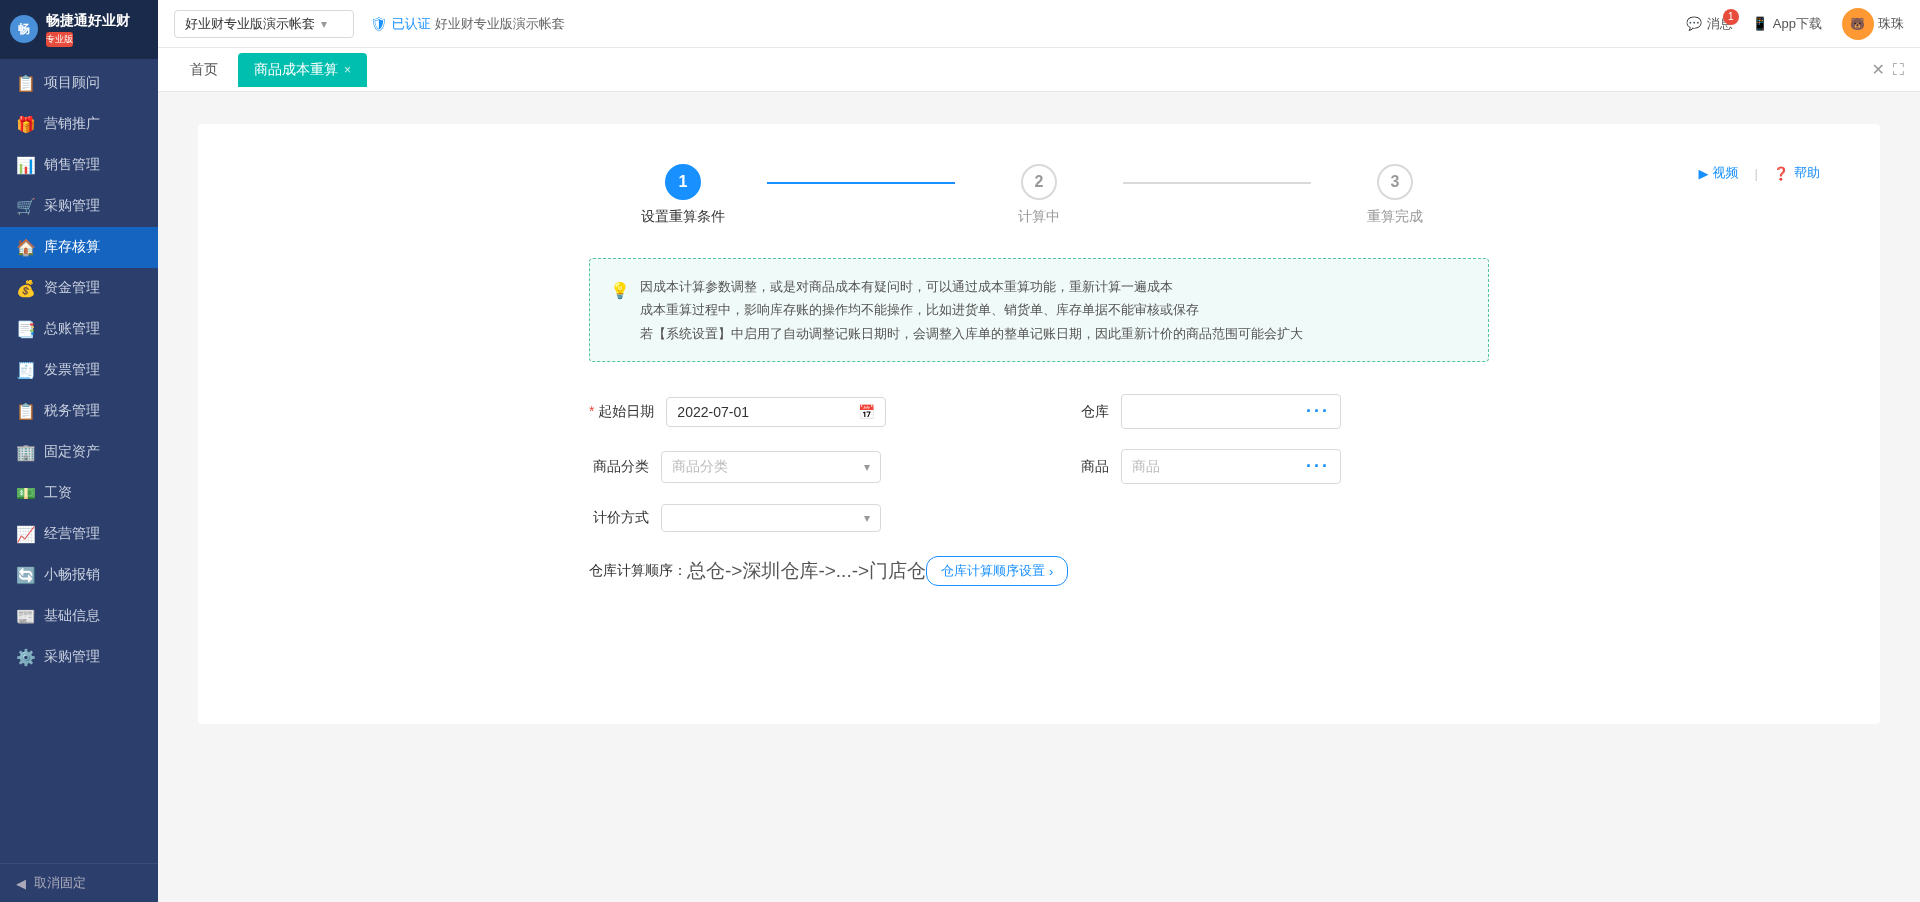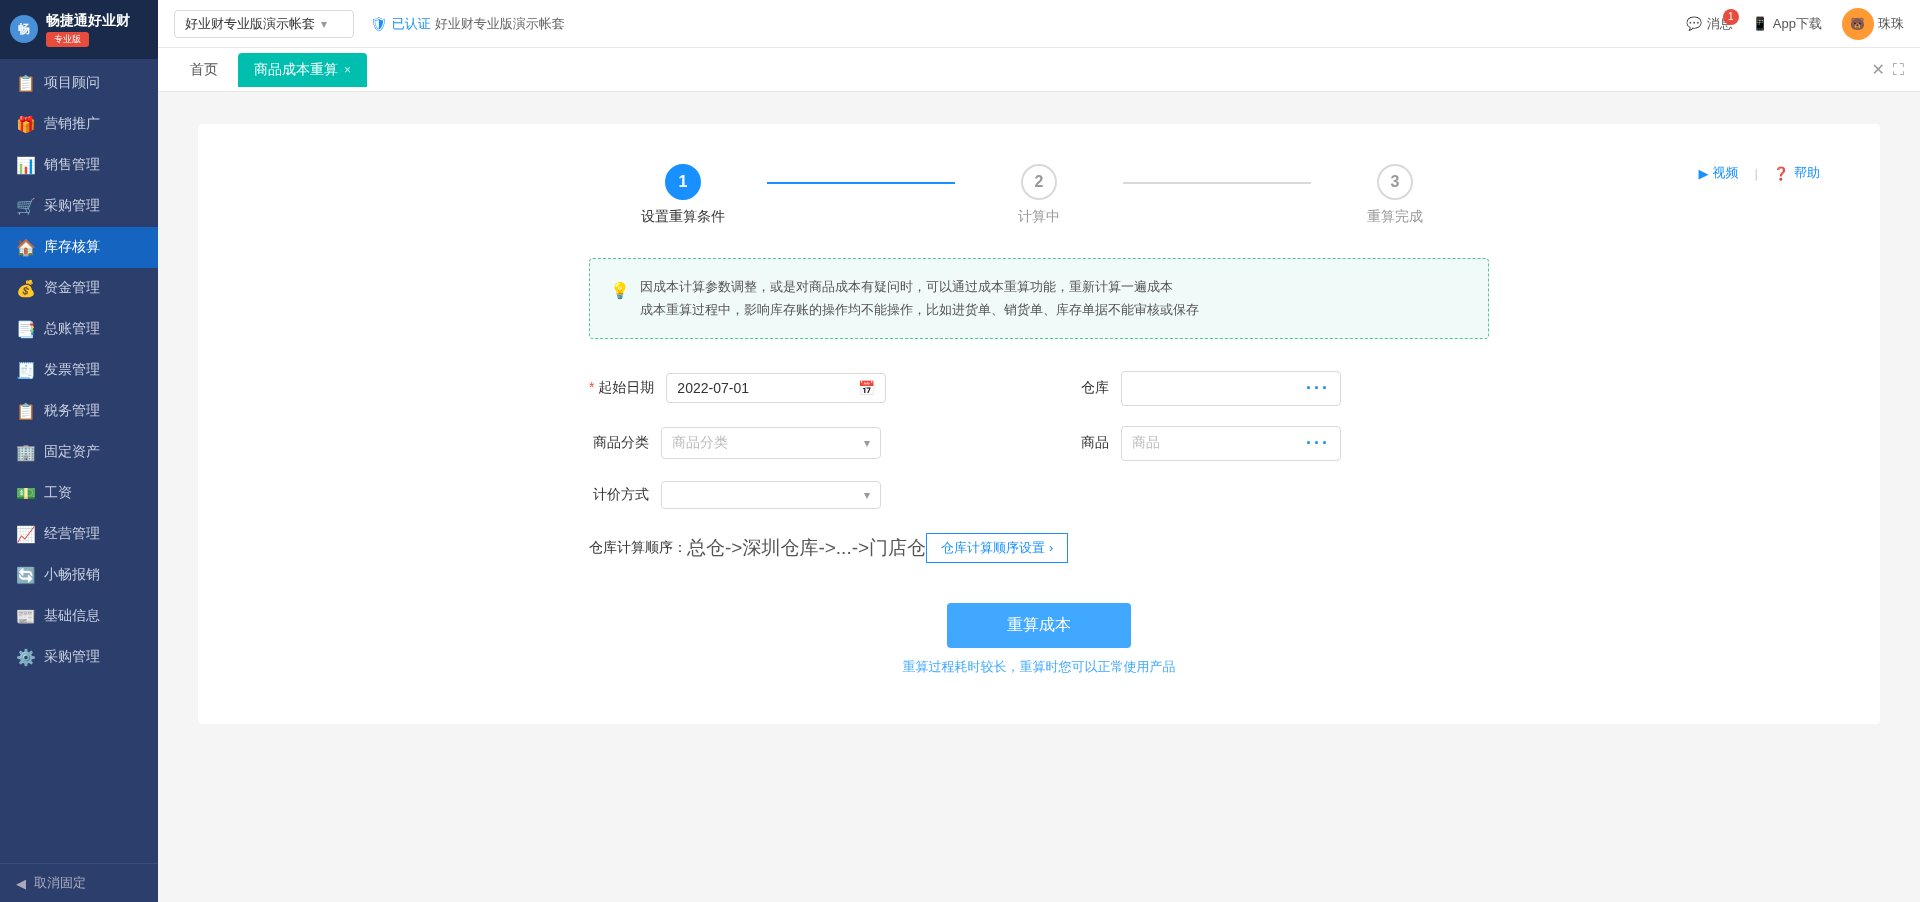--- a/index.html
+++ b/index.html
@@ -25,21 +25,21 @@
     }
     .sidebar-logo-icon {
       width: 28px;
       height: 28px;
       background: #4a90d9;
       border-radius: 50%;
       display: flex; align-items: center; justify-content: center;
       font-size: 12px; color: #fff; font-weight: bold;
     }
     .sidebar-title { font-size: 14px; font-weight: bold; line-height: 1.2; }
-    .sidebar-badge { font-size: 9px; background: #e74c3c; color: #fff; padding: 1px 8px; border-radius: 3px; margin-top: 2px; display: inline-block; }
+    .sidebar-badge { font-size: 9px; background: #e74c3c; color: #fff; padding: 1px 0; border-radius: 3px; margin-top: 2px; display: inline-block; }
 
     .sidebar-nav { flex: 1; overflow-y: auto; padding-top: 4px; }
     .sidebar-nav::-webkit-scrollbar { width: 4px; }
     .sidebar-nav::-webkit-scrollbar-thumb { background: #4a5a8a; border-radius: 2px; }
 
     .sidebar-item {
       display: flex;
       align-items: center;
       gap: 10px;
       padding: 11px 16px;
@@ -359,21 +359,21 @@
       align-items: center;
       gap: 0;
       margin-top: 4px;
     }
     .calc-order-label { font-size: 14px; color: #333; white-space: nowrap; }
     .calc-order-value { font-size: 19px; color: #555; }
     .calc-order-btn {
       background: #fff;
       border: 1px solid #1890ff;
       color: #1890ff;
-      border-radius: 0;
+      border-radius: 12px;
       padding: 5px 14px;
       cursor: pointer;
       font-size: 13px;
       display: flex;
       align-items: center;
       gap: 4px;
     }
 
     
     .recalc-area {
@@ -559,20 +559,21 @@
           </div>
           <div class="stepper-label inactive">重算完成</div>
         </div>
       </div>
 
       <div class="info-box" style="max-width:900px; margin:0 auto 32px;">
         <span class="info-icon">💡</span>
         <div>
           <div>因成本计算参数调整，或是对商品成本有疑问时，可以通过成本重算功能，重新计算一遍成本</div>
           <div>成本重算过程中，影响库存账的操作均不能操作，比如进货单、销货单、库存单据不能审核或保存</div>
+          <div>若【系统设置】中启用了自动调整记账日期时，会调整入库单的整单记账日期，因此重新计价的商品范围可能会扩大</div>
         </div>
       </div>
 
       <div class="form-section" style="max-width:900px; margin:0 auto;">
 
         <div class="form-row">
           <div class="form-field">
             <span class="form-label required">起始日期</span>
             <div class="form-input" style="min-width:220px;">
               <span>2022-07-01</span>
@@ -617,23 +618,17 @@
         <div class="calc-order-row">
           <span class="calc-order-label">仓库计算顺序：</span>
           <span class="calc-order-value">总仓-&gt;深圳仓库-&gt;...-&gt;门店仓</span>
           <button class="calc-order-btn">
             <span>仓库计算顺序设置</span>
             <span>›</span>
           </button>
         </div>
       </div>
 
-      <div class="recalc-area">
-        <button class="recalc-btn">
-          <span>重算成本</span>
-        </button>
-        <div class="recalc-note">重算过程耗时较长，重算时您可以正常使用产品</div>
-      </div>
 
     </div>
   </div>
 
 </div>
 
 </body></html>

